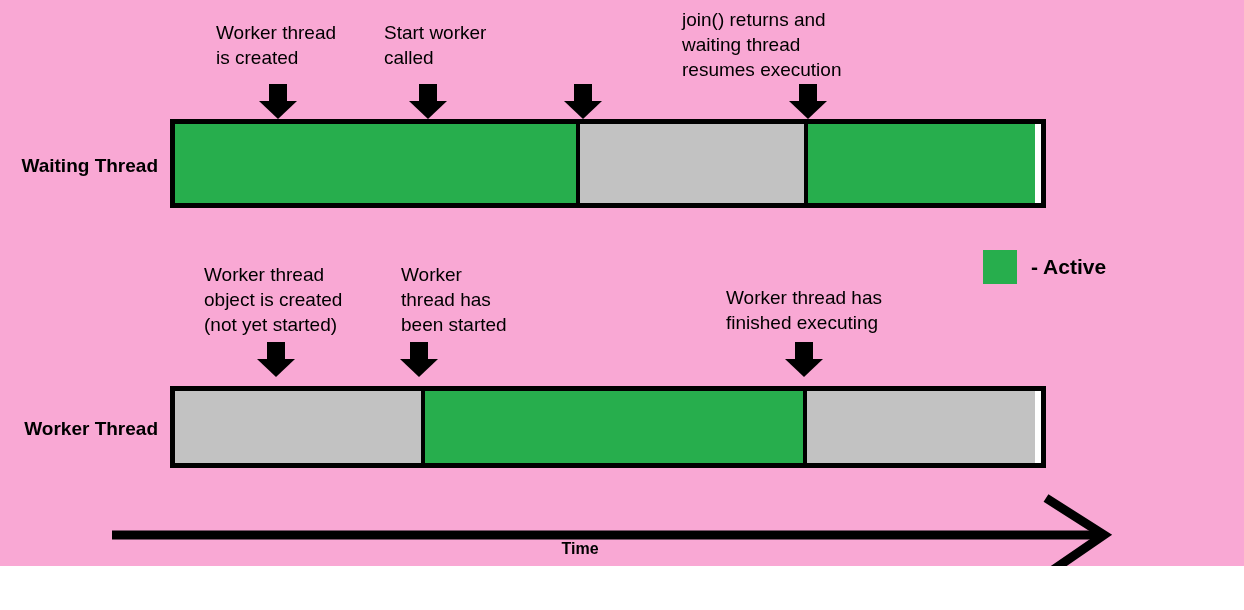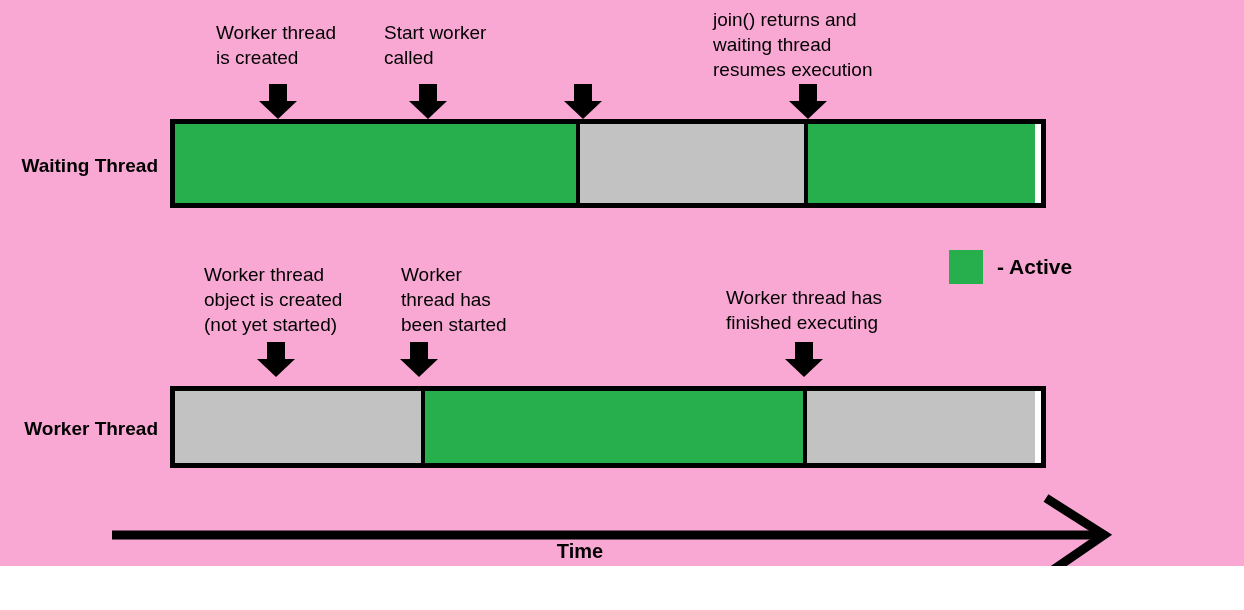--- a/index.html
+++ b/index.html
@@ -79,21 +79,21 @@
     font-size: 19px;
     font-weight: bold;
     color: #000000;
     white-space: nowrap;
     text-align: right;
   }
 
   
   .legend {
     position: absolute;
-    left: 949px;
+    left: 983px;
     top: 250px;
   }
   .legend-row {
     display: flex;
     flex-direction: row;
     align-items: center;
     height: 34px;
     margin-bottom: 20px;
   }
   .legend-swatch {
@@ -118,38 +118,38 @@
     width: 1030px;
     height: 110px;
   }
   .time-label {
     position: absolute;
     left: 0;
     top: 60px;
     width: 960px;
     text-align: center;
     font-family: "Liberation Sans", sans-serif;
-    font-size: 20px;
+    font-size: 16px;
     font-weight: bold;
     color: #000000;
   }
 </style>
 </head>
 <body>
 
 <div id="canvas">
 
   <div class="callout" style="left:216px; top:20px; width:150px;">Worker thread
 is created</div>
 
   <div class="callout" style="left:384px; top:20px; width:140px;">Start worker
 called</div>
 
 
-  <div class="callout" style="left:713px; top:7px; width:200px;">join() returns and
+  <div class="callout" style="left:682px; top:7px; width:200px;">join() returns and
 waiting thread
 resumes execution</div>
 
   <div class="down-arrow" style="left:259px; top:84px;">
     <div class="shaft"></div>
     <div class="head"></div>
   </div>
   <div class="down-arrow" style="left:409px; top:84px;">
     <div class="shaft"></div>
     <div class="head"></div>

